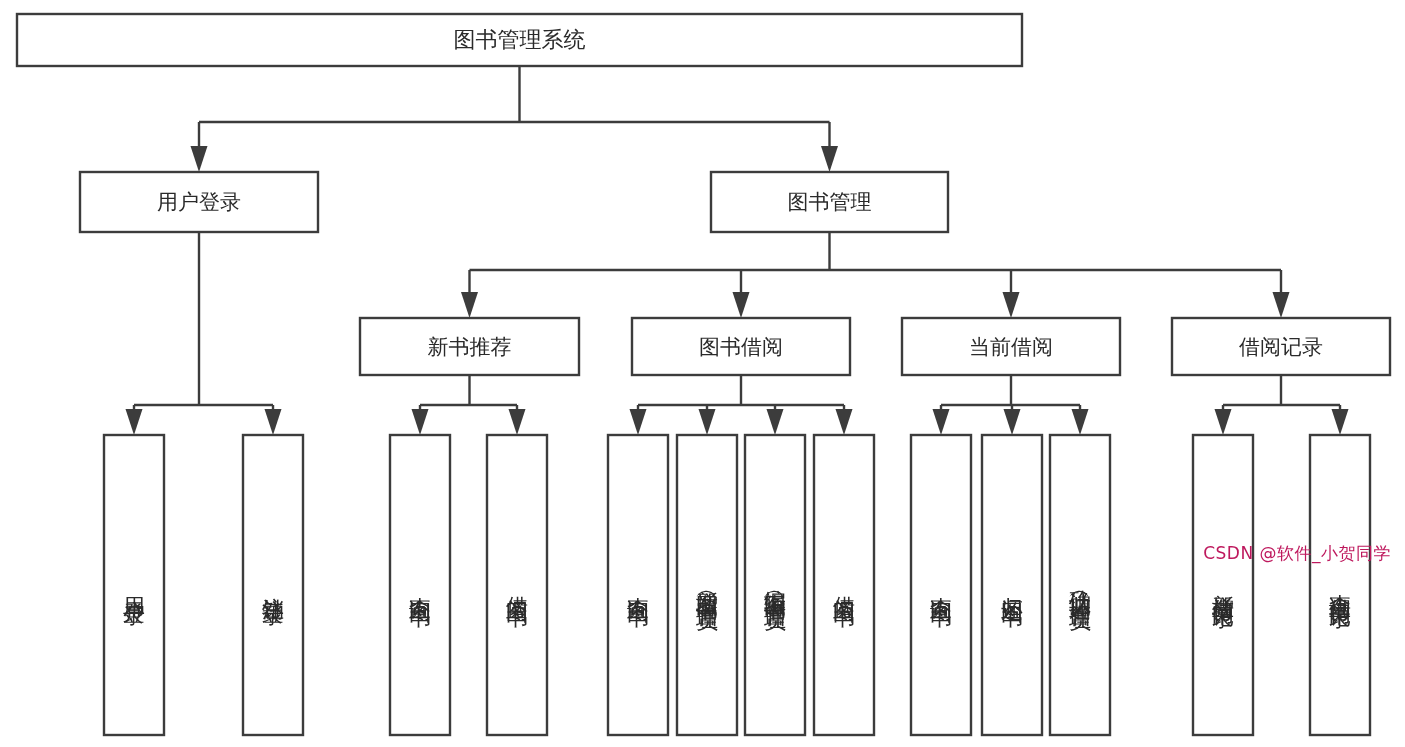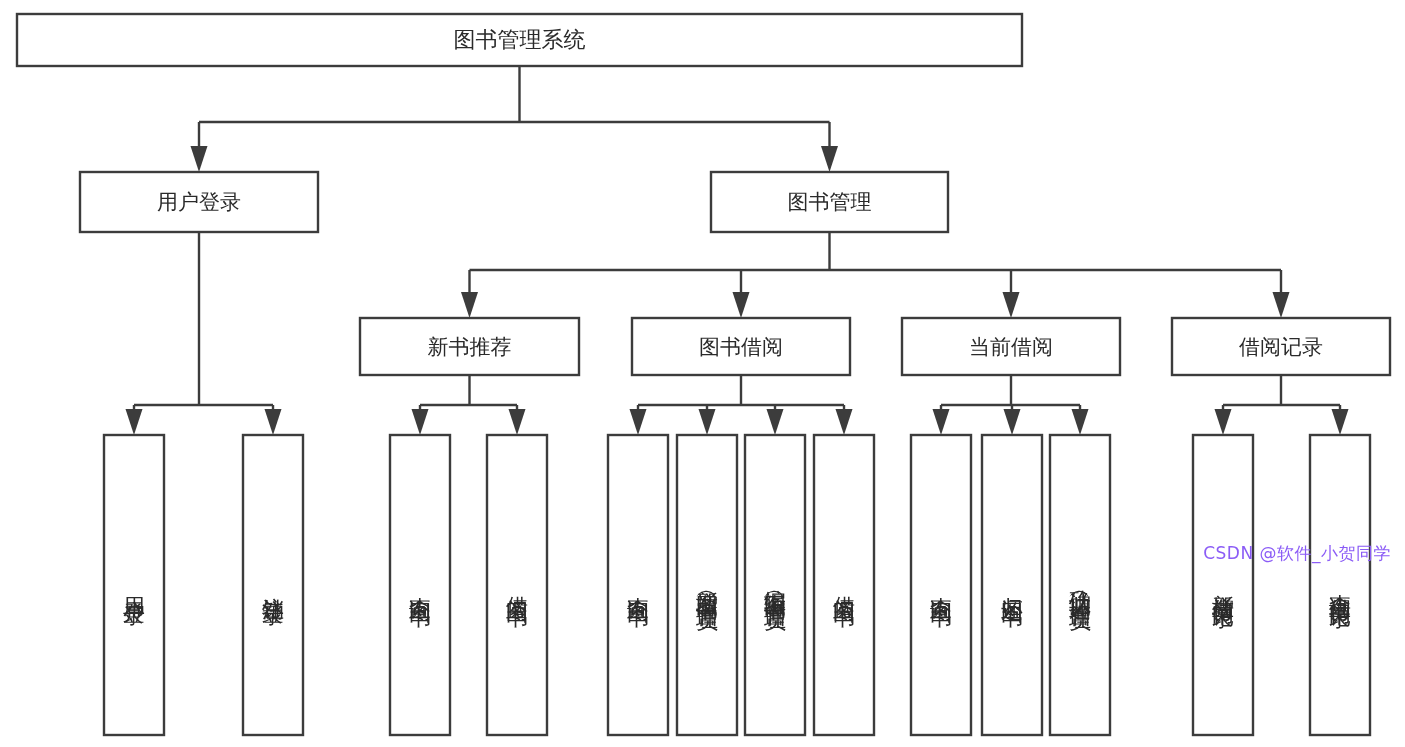--- a/index.html
+++ b/index.html
@@ -67,21 +67,21 @@
     letter-spacing: 3px;
     color: #2a2a2a;
     font-family: "DejaVu Sans", "Liberation Sans", sans-serif;
     white-space: nowrap;
   }
   .watermark {
     position: absolute;
     right: 14px;
     bottom: 6px;
     font-size: 17px;
-    color: #8b5cf6;
+    color: #be185d;
     font-family: "DejaVu Sans", "Liberation Sans", sans-serif;
     letter-spacing: 0.5px;
     white-space: nowrap;
     text-align: right;
   }
 </style>
 </head>
 <body>
 
 <div id="diagram-root">

